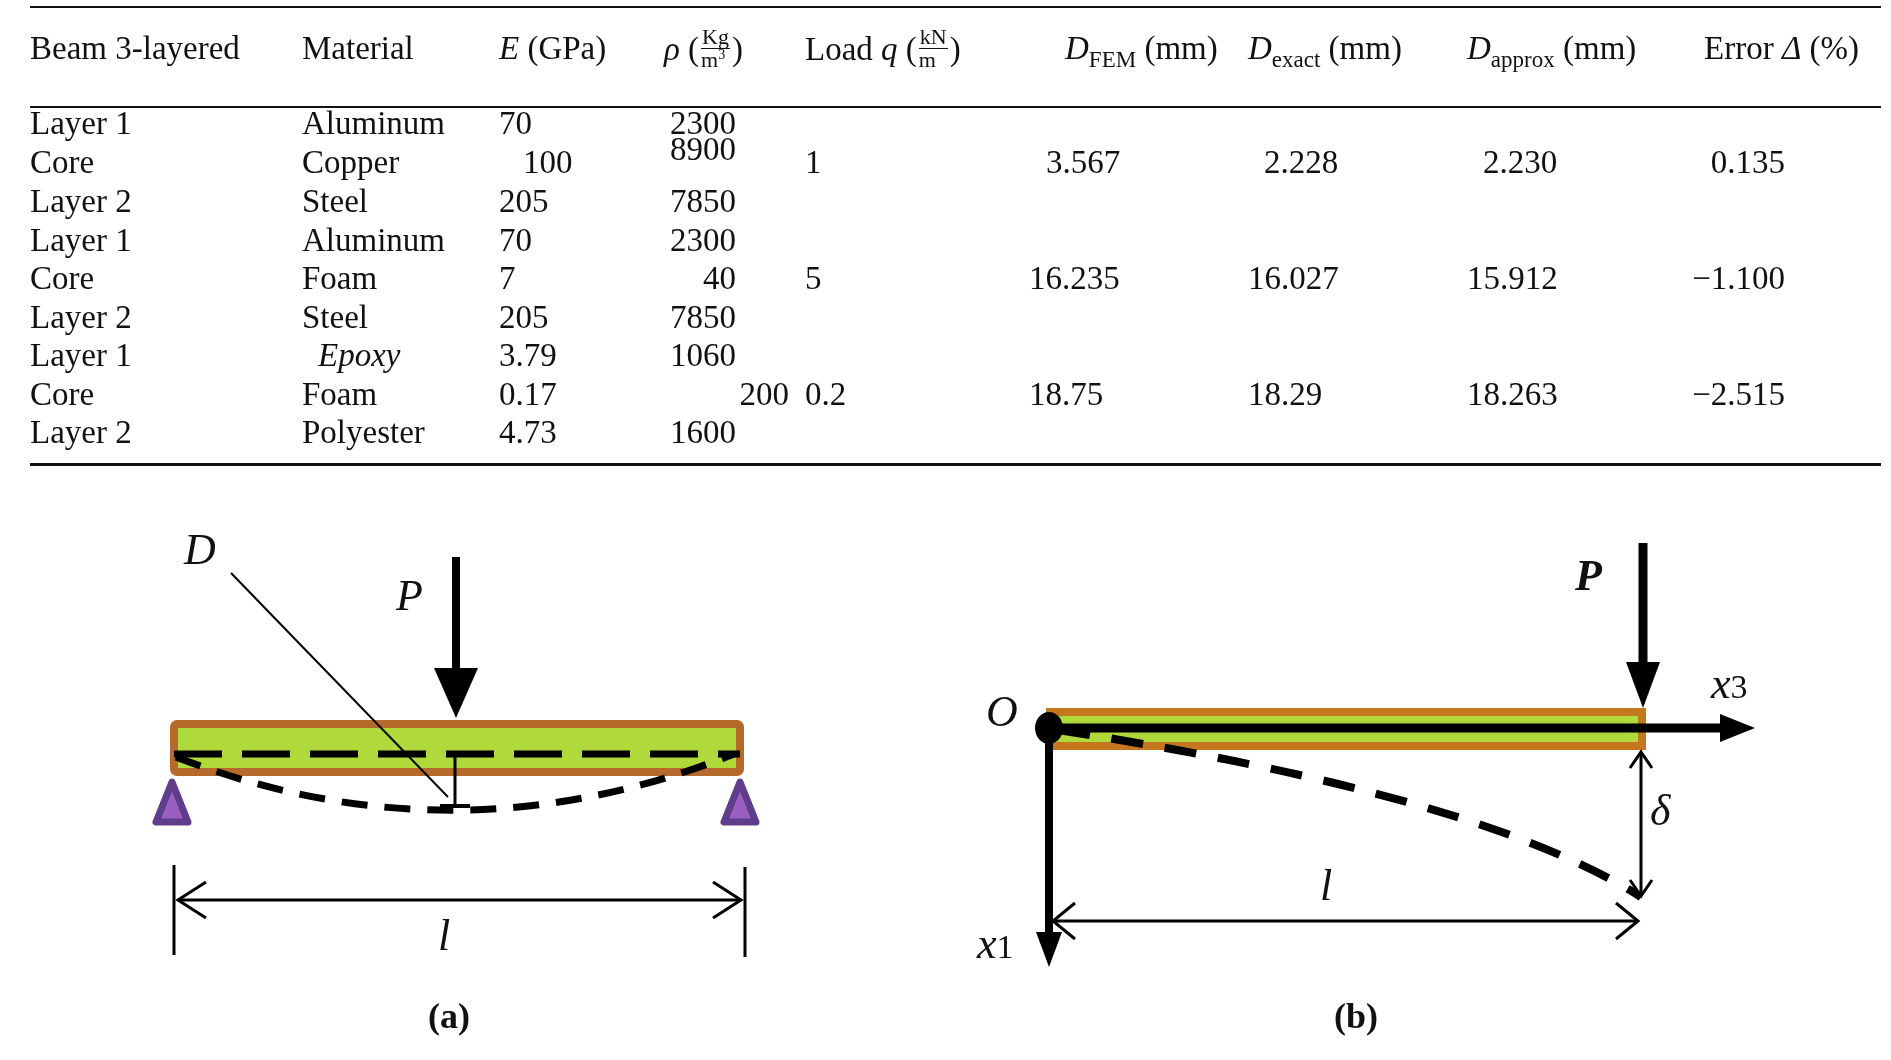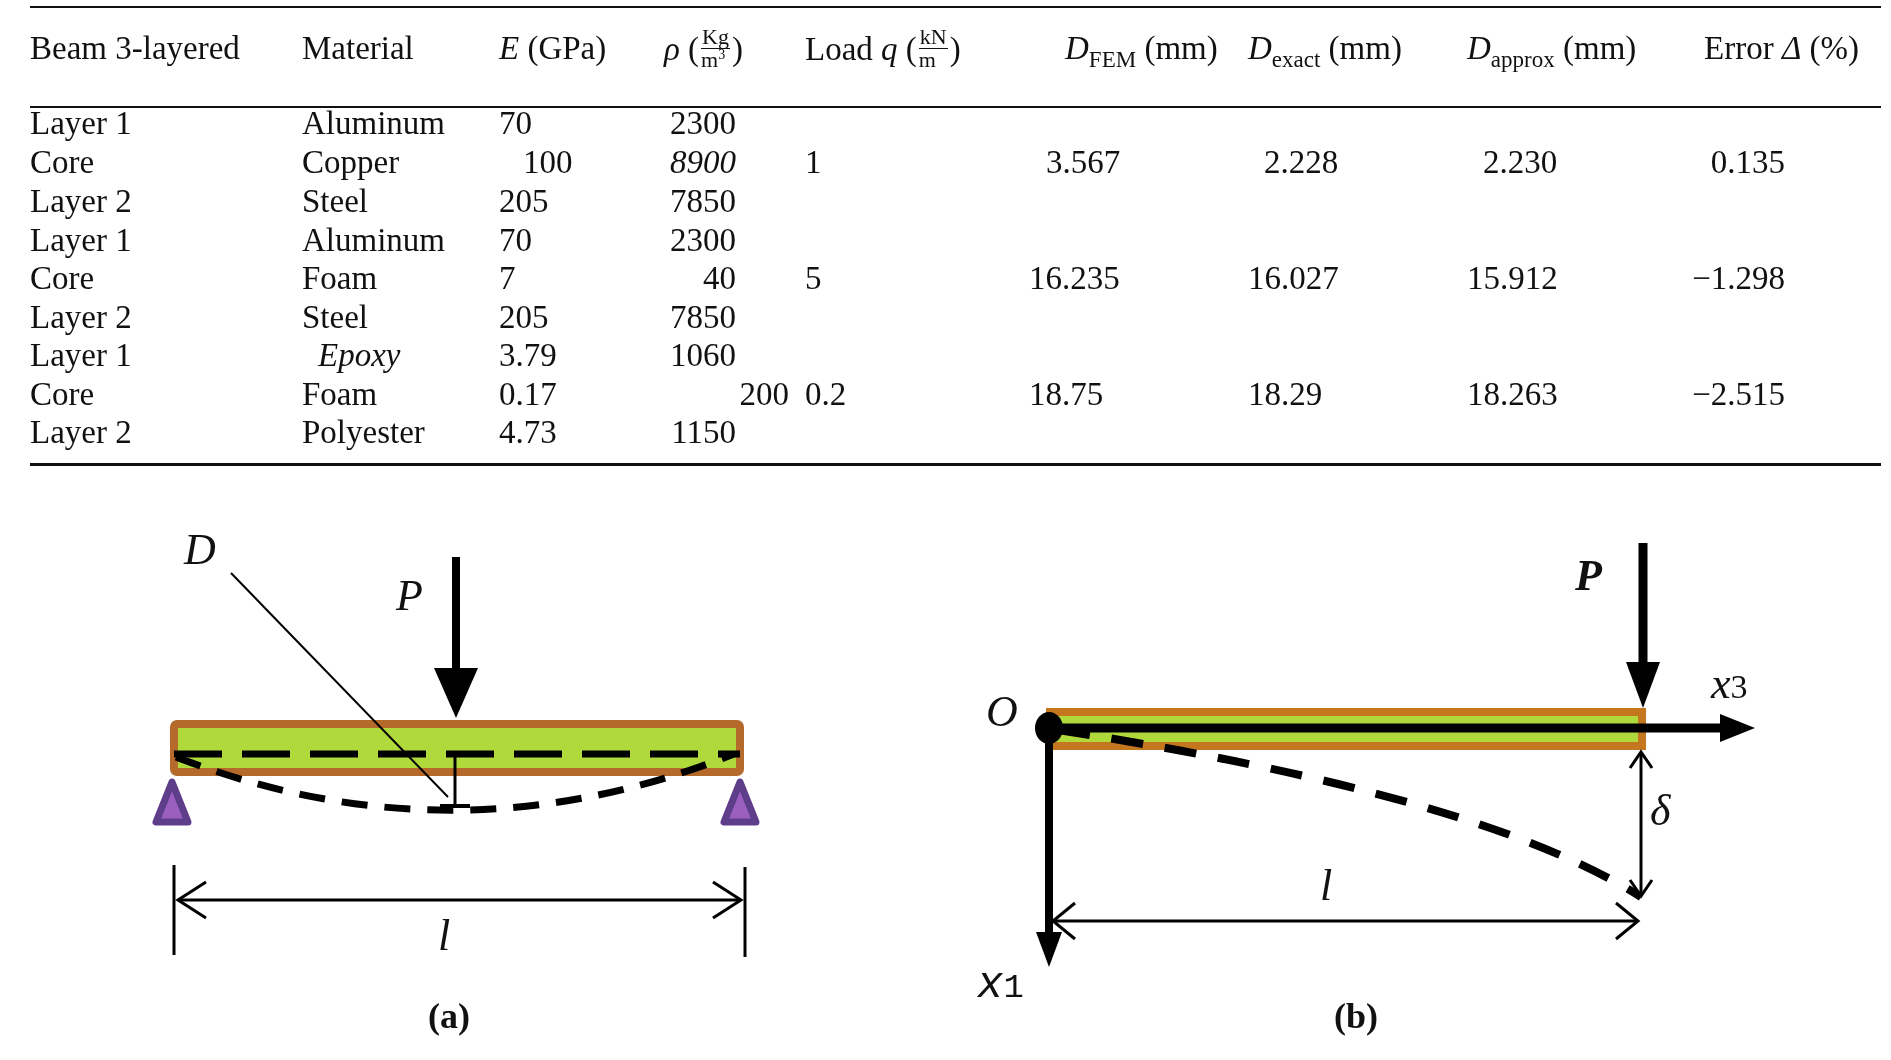--- a/index.html
+++ b/index.html
@@ -43,21 +43,21 @@
   <div>
     <span class="cell" style="left:30px;top:105px;">Layer 1</span>
     <span class="cell" style="left:302px;top:105px;">Aluminum</span>
     <span class="cell" style="left:499px;top:105px;">70</span>
     <span class="cell r" style="right:1155px;top:105px;">2300</span>
   </div>
   <div>
     <span class="cell" style="left:30px;top:144px;">Core</span>
     <span class="cell" style="left:302px;top:144px;">Copper</span>
     <span class="cell" style="left:499px;top:144px;margin-left:24px;">100</span>
-    <span class="cell r" style="right:1155px;top:144px;font-style:italic;">8900</span>
+    <span class="cell r" style="right:1155px;top:131px;">8900</span>
     <span class="cell" style="left:805px;top:144px;">1</span>
     <span class="cell" style="left:1046px;top:144px;">3.567</span>
     <span class="cell" style="left:1264px;top:144px;">2.228</span>
     <span class="cell" style="left:1483px;top:144px;">2.230</span>
     <span class="cell r" style="right:106px;top:144px;">0.135</span>
   </div>
   <div>
     <span class="cell" style="left:30px;top:183px;">Layer 2</span>
     <span class="cell" style="left:302px;top:183px;">Steel</span>
     <span class="cell" style="left:499px;top:183px;">205</span>
@@ -71,21 +71,21 @@
   </div>
   <div>
     <span class="cell" style="left:30px;top:260px;">Core</span>
     <span class="cell" style="left:302px;top:260px;">Foam</span>
     <span class="cell" style="left:499px;top:260px;">7</span>
     <span class="cell r" style="right:1155px;top:260px;">40</span>
     <span class="cell" style="left:805px;top:260px;">5</span>
     <span class="cell" style="left:1029px;top:260px;">16.235</span>
     <span class="cell" style="left:1248px;top:260px;">16.027</span>
     <span class="cell" style="left:1467px;top:260px;">15.912</span>
-    <span class="cell r" style="right:106px;top:260px;">−1.298</span>
+    <span class="cell r" style="right:106px;top:260px;">−1.100</span>
   </div>
   <div>
     <span class="cell" style="left:30px;top:299px;">Layer 2</span>
     <span class="cell" style="left:302px;top:299px;">Steel</span>
     <span class="cell" style="left:499px;top:299px;">205</span>
     <span class="cell r" style="right:1155px;top:299px;">7850</span>
   </div>
   <div>
     <span class="cell" style="left:30px;top:337px;">Layer 1</span>
     <span class="cell" style="left:318px;top:337px;font-style:italic;">Epoxy</span>
@@ -100,21 +100,21 @@
     <span class="cell" style="left:805px;top:376px;">0.2</span>
     <span class="cell" style="left:1029px;top:376px;">18.75</span>
     <span class="cell" style="left:1248px;top:376px;">18.29</span>
     <span class="cell" style="left:1467px;top:376px;">18.263</span>
     <span class="cell r" style="right:106px;top:376px;">−2.515</span>
   </div>
   <div>
     <span class="cell" style="left:30px;top:414px;">Layer 2</span>
     <span class="cell" style="left:302px;top:414px;">Polyester</span>
     <span class="cell" style="left:499px;top:414px;">4.73</span>
-    <span class="cell r" style="right:1155px;top:414px;">1150</span>
+    <span class="cell r" style="right:1155px;top:414px;">1600</span>
   </div>
 </div>
 
 <svg width="1891" height="1060" viewBox="0 0 1891 1060">
 
   <rect x="174" y="724" width="566" height="48" rx="3" fill="#b0d93c" stroke="#b5692a" stroke-width="8"></rect>
 
   <line x1="174" y1="754" x2="740" y2="754" stroke="#000" stroke-width="7" stroke-dasharray="48,20"></line>
 
   <path d="M176,757 Q455,865 734,754" fill="none" stroke="#000" stroke-width="7" stroke-dasharray="26,17"></path>
@@ -160,16 +160,16 @@
 </svg>
 
 <span class="lbl" style="left:184px;top:524px;">D</span>
 <span class="lbl" style="left:396px;top:570px;">P</span>
 <span class="lbl" style="left:438px;top:910px;">l</span>
 <span class="cap" style="left:428px;top:995px;">(a)</span>
 
 <span class="lbl" style="left:986px;top:686px;">O</span>
 <span class="lbl" style="left:1575px;top:550px;font-weight:bold;">P</span>
 <span class="lbl" style="left:1711px;top:658px;"><span>x</span><span style="font-style:normal;font-size:34px;">3</span></span>
-<span class="lbl" style="left:977px;top:960px;font-family:Liberation Mono, monospace;"><span>x</span><span style="font-style:normal;font-size:34px;">1</span></span>
+<span class="lbl" style="left:977px;top:918px;"><span>x</span><span style="font-style:normal;font-size:34px;">1</span></span>
 <span class="lbl" style="left:1650px;top:785px;">δ</span>
 <span class="lbl" style="left:1320px;top:860px;">l</span>
 <span class="cap" style="left:1334px;top:995px;">(b)</span>
 
 </body></html>

